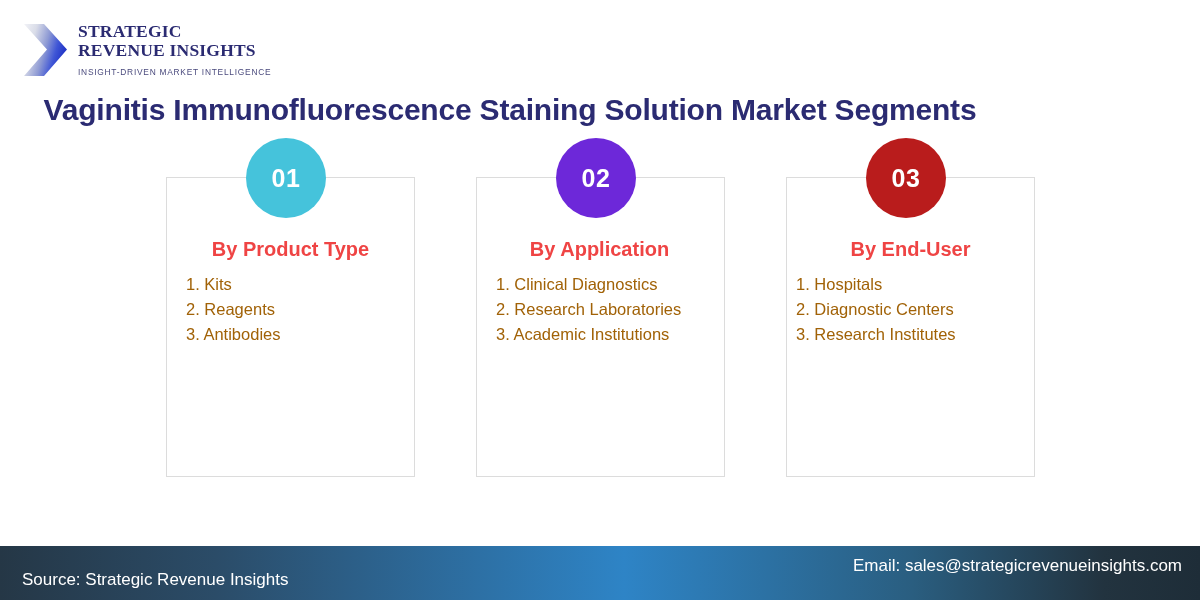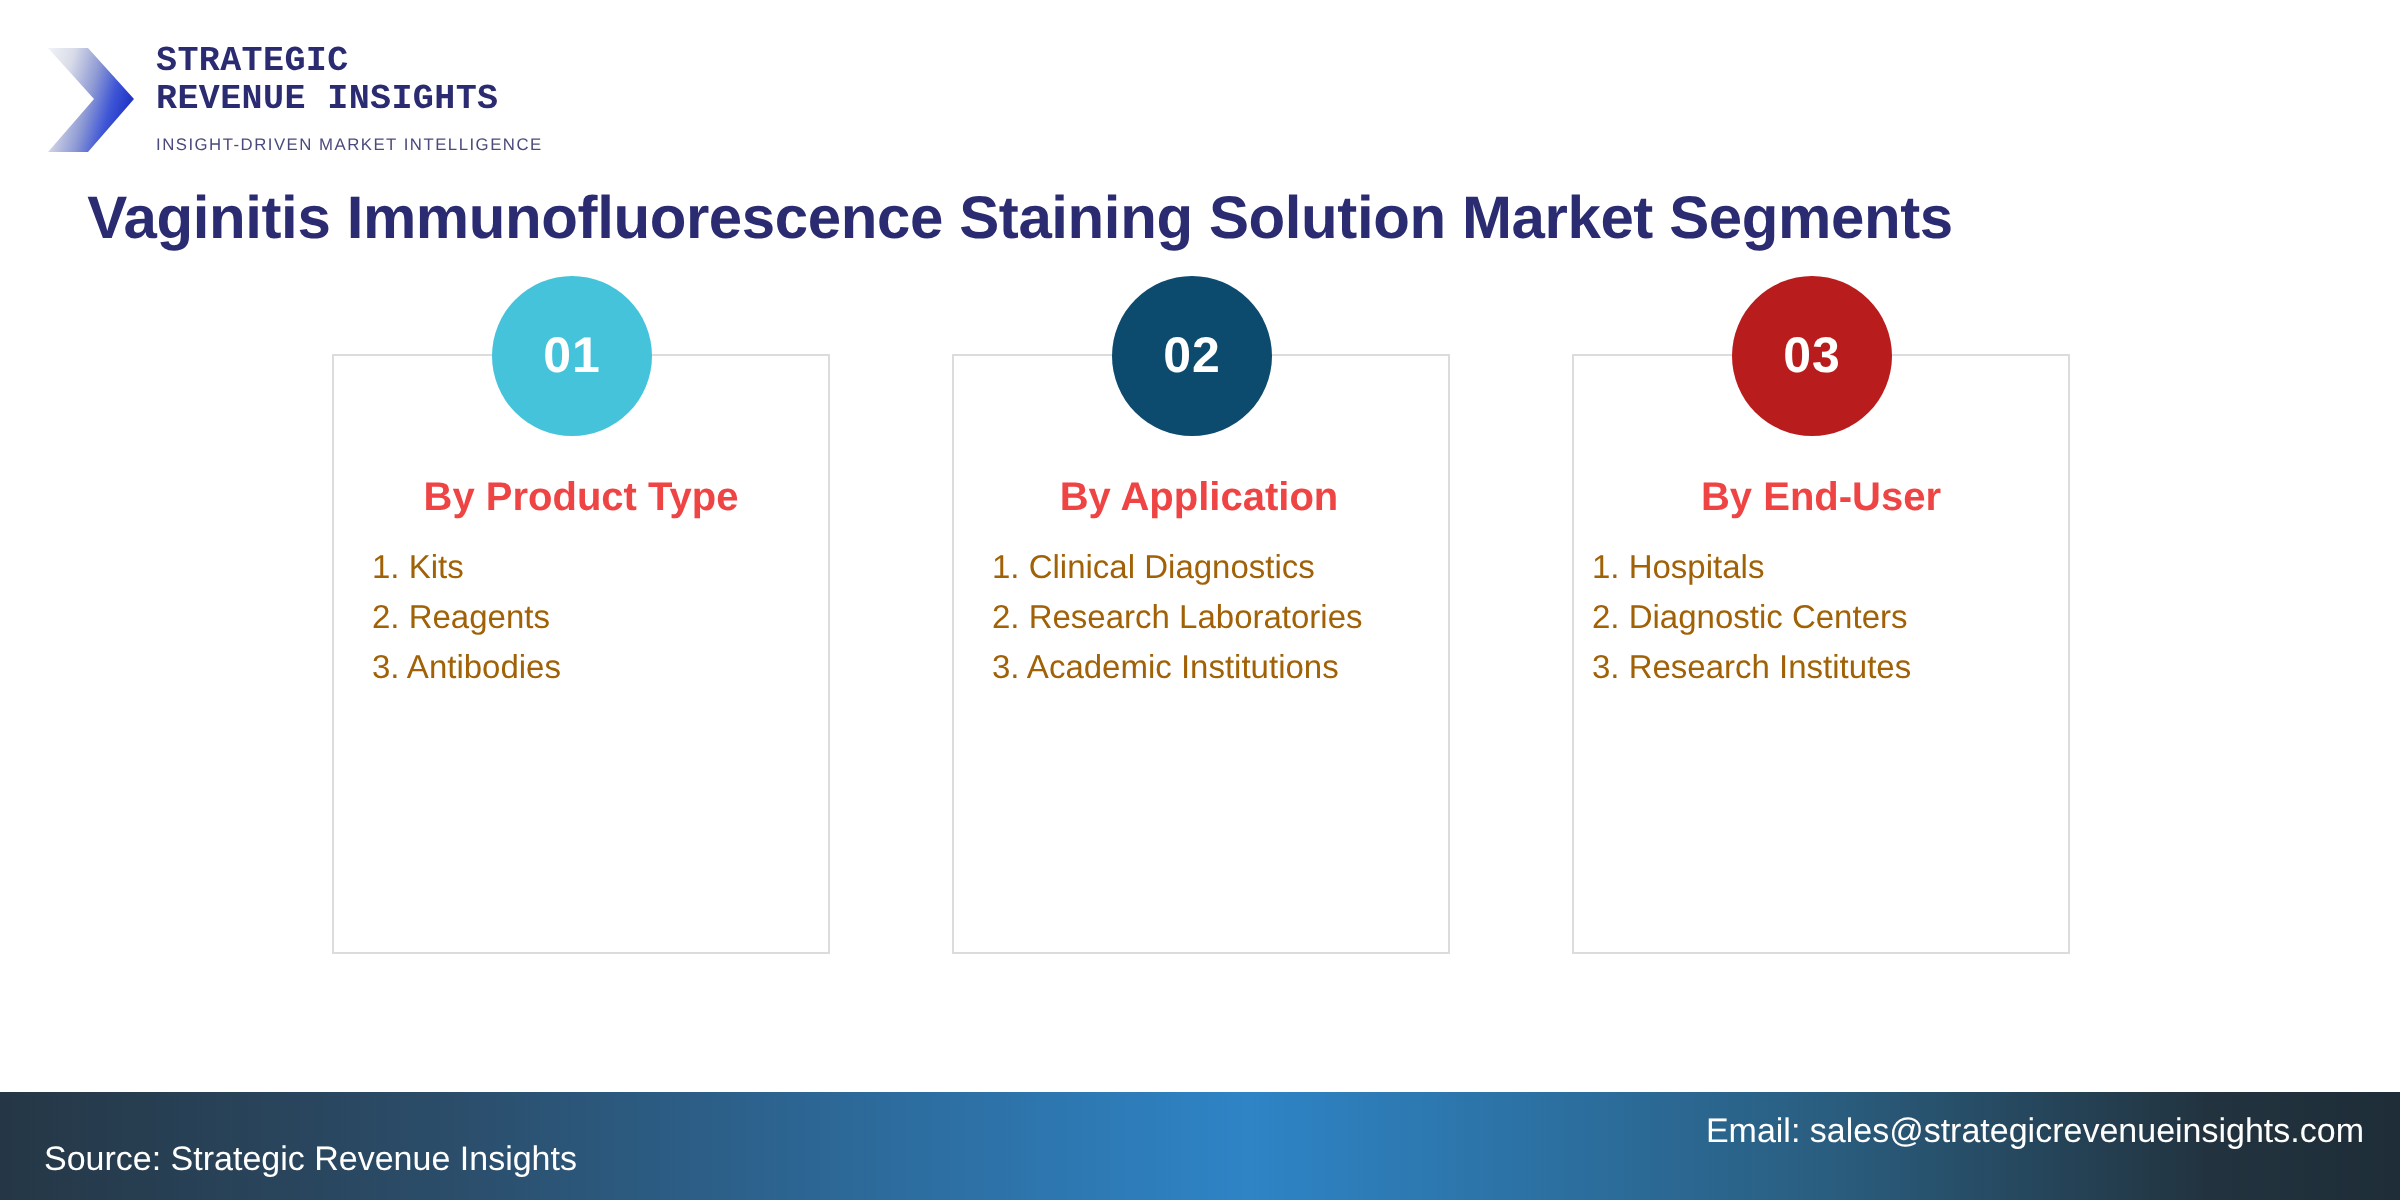--- a/index.html
+++ b/index.html
@@ -33,21 +33,21 @@
     top: 4px;
     width: 48px;
     height: 56px;
   }
   #logo-text-wrap {
     position: absolute;
     left: 56px;
     top: 4px;
   }
   .logo-line {
-    font-family: Liberation Mono, monospace;
+    font-family: Liberation Serif, serif;
     font-weight: bold;
     font-size: 17.5px;
     letter-spacing: 0.2px;
     line-height: 19px;
     color: #2b2b72;
     white-space: nowrap;
   }
   #logo-tagline {
     margin-top: 7px;
     font-family: "Liberation Sans", sans-serif;
@@ -219,21 +219,21 @@
     <div class="card card-1"></div>
     <div class="badge badge-1" style="background: rgb(69, 195, 219);">01</div>
     <div class="card-heading heading-1">By Product Type</div>
     <ul class="card-list list-1">
       <li>1. Kits</li>
       <li>2. Reagents</li>
       <li>3. Antibodies</li>
     </ul>
 
     <div class="card card-2"></div>
-    <div class="badge badge-2" style="background: #0c4a6e;">02</div>
+    <div class="badge badge-2" style="background: #6d28d9;">02</div>
     <div class="card-heading heading-2">By Application</div>
     <ul class="card-list list-2">
       <li>1. Clinical Diagnostics</li>
       <li>2. Research Laboratories</li>
       <li>3. Academic Institutions</li>
     </ul>
 
     <div class="card card-3"></div>
     <div class="badge badge-3" style="background: #b91c1c;">03</div>
     <div class="card-heading heading-3">By End-User</div>

